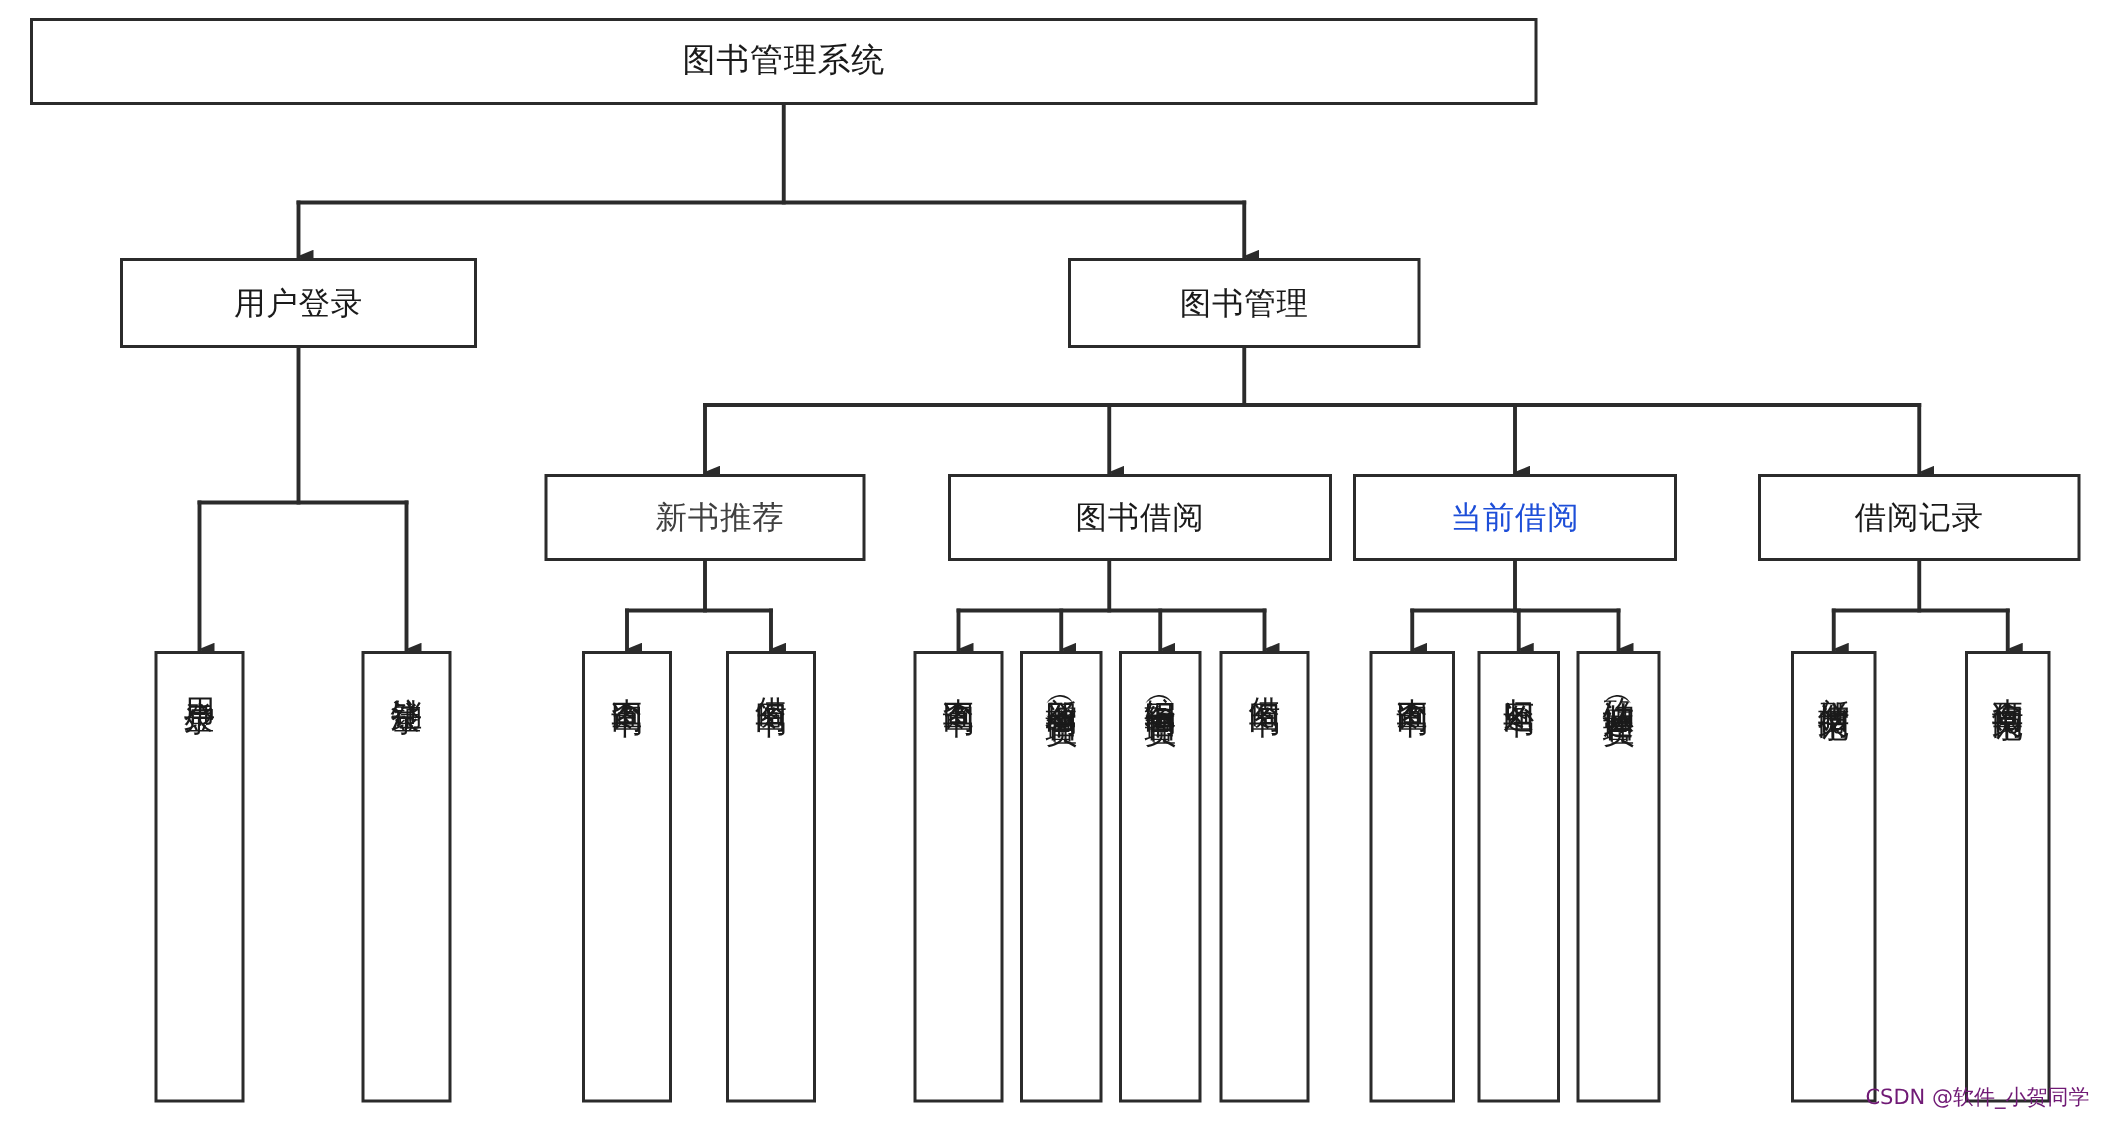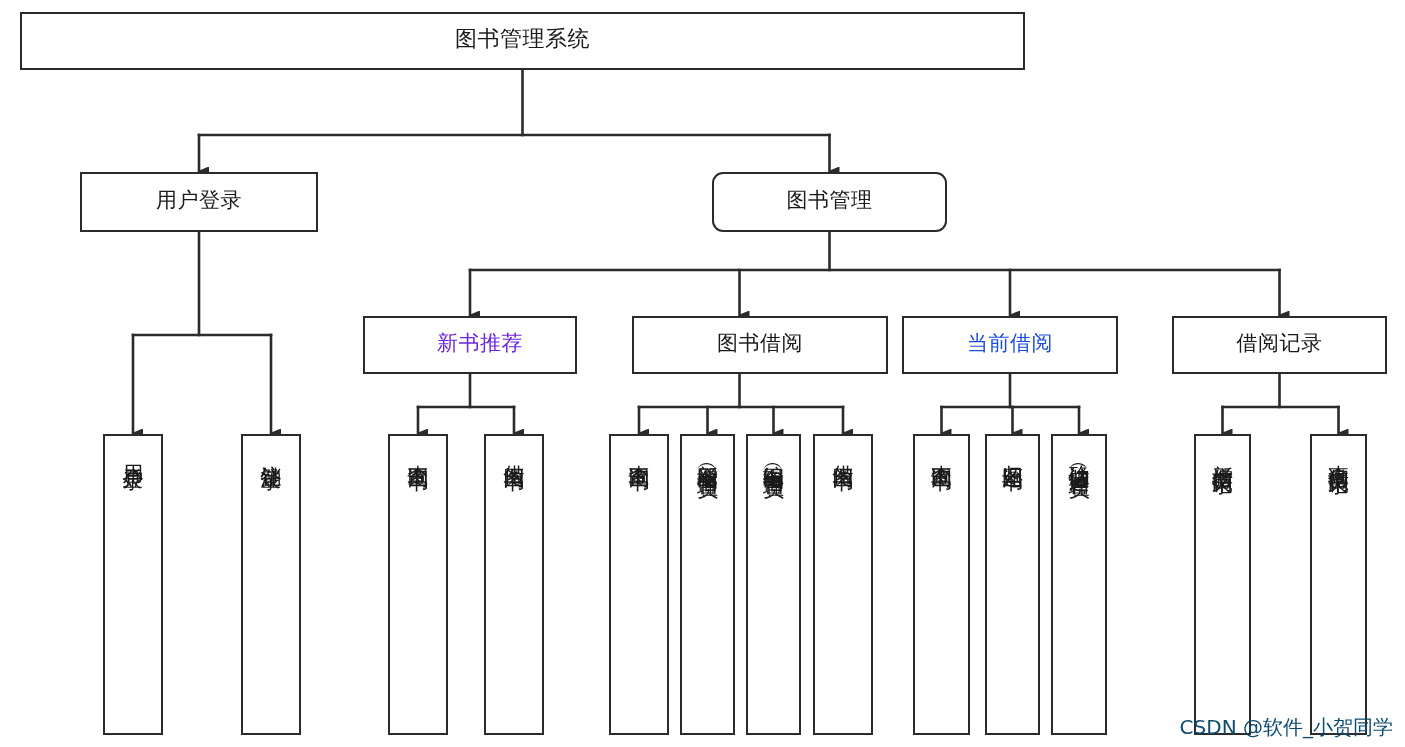--- a/index.html
+++ b/index.html
@@ -39,43 +39,42 @@
   .node .label {
     display: block;
     text-align: center;
     line-height: 1.18;
     letter-spacing: 0.5px;
   }
   
   .node.horiz .label {
     font-size: 21px;
     writing-mode: horizontal-tb;
-    font-family: Liberation Mono, monospace;
   }
   .node.root .label { font-size: 22px; }
   
   .node.vert {
     align-items: flex-start;
     padding-top: 12px;
   }
   .node.vert .label {
     writing-mode: vertical-rl;
     text-orientation: upright;
     font-size: 21px;
     line-height: 1.05;
     letter-spacing: 2px;
     white-space: nowrap;
     max-height: 100%;
   }
   #watermark {
     position: absolute;
     right: 12px;
     bottom: 6px;
-    font-size: 20px;
-    color: #0c4a6e;
+    font-size: 14px;
+    color: #701a75;
     white-space: nowrap;
     user-select: none;
   }
 </style>
 </head>
 <body>
 
 <div id="diagram-root">
 
   <svg id="edges-layer" width="1405" height="747" viewBox="0 0 1405 747" xmlns="http://www.w3.org/2000/svg">
@@ -121,24 +120,24 @@
       </g>
   </svg>
 
   <div id="nodes-layer">
       <div class="node horiz root" style="left: 20px; top: 12px; width: 1005px; height: 58px; border-color: rgb(43, 43, 43); background: rgb(255, 255, 255); color: rgb(26, 26, 26);">
         <span class="label">图书管理系统</span>
       </div>
       <div class="node horiz" style="left: 80px; top: 172px; width: 238px; height: 60px; border-color: rgb(43, 43, 43); background: rgb(255, 255, 255); color: rgb(26, 26, 26);">
         <span class="label">用户登录</span>
       </div>
-      <div class="node horiz" style="left: 712px; top: 172px; width: 235px; height: 60px; border-color: rgb(43, 43, 43); background: rgb(255, 255, 255); color: rgb(26, 26, 26); border-radius: 11px;">
+      <div class="node horiz" style="left: 712px; top: 172px; width: 235px; height: 60px; border-color: rgb(43, 43, 43); background: rgb(255, 255, 255); color: rgb(26, 26, 26);">
         <span class="label">图书管理</span>
       </div>
-      <div class="node horiz" style="left: 363px; top: 316px; width: 214px; height: 58px; border-color: rgb(43, 43, 43); background: rgb(255, 255, 255); color: #6d28d9; padding-left: 20px;">
+      <div class="node horiz" style="left: 363px; top: 316px; width: 214px; height: 58px; border-color: rgb(43, 43, 43); background: rgb(255, 255, 255); color: #404040; padding-left: 20px;">
         <span class="label">新书推荐</span>
       </div>
       <div class="node horiz" style="left: 632px; top: 316px; width: 256px; height: 58px; border-color: rgb(43, 43, 43); background: rgb(255, 255, 255); color: rgb(26, 26, 26);">
         <span class="label">图书借阅</span>
       </div>
       <div class="node horiz" style="left: 902px; top: 316px; width: 216px; height: 58px; border-color: rgb(43, 43, 43); background: rgb(255, 255, 255); color: #1d4ed8;">
         <span class="label">当前借阅</span>
       </div>
       <div class="node horiz" style="left: 1172px; top: 316px; width: 215px; height: 58px; border-color: rgb(43, 43, 43); background: rgb(255, 255, 255); color: rgb(26, 26, 26);">
         <span class="label">借阅记录</span>

